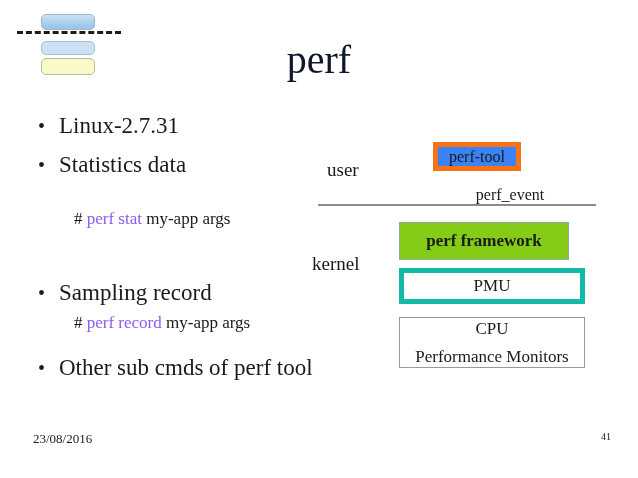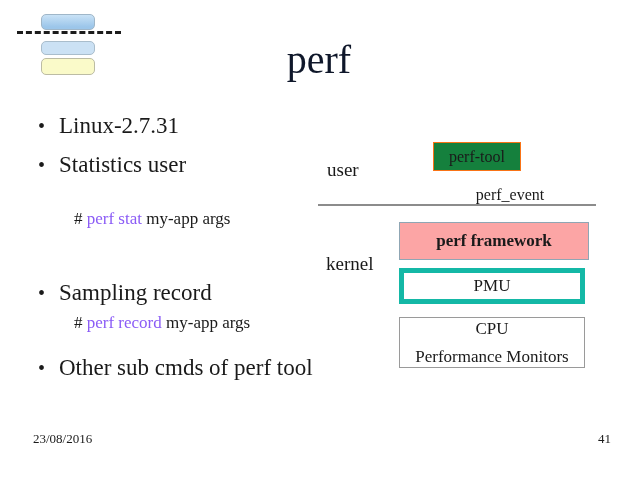--- a/index.html
+++ b/index.html
@@ -93,40 +93,40 @@
     display: flex;
     align-items: center;
     justify-content: center;
     text-align: center;
     font-size: 16px;
     line-height: 1.25;
   }
   .box-perf-tool {
     left: 433px; top: 142px;
     width: 88px; height: 29px;
-    background: #15803d;
-    border: 1px solid #f97316;
+    background: #3b82f6;
+    border: 5px solid #f97316;
   }
   .api-label {
     position: absolute;
     left: 415px; top: 186px;
     width: 190px;
     text-align: center;
     font-size: 16px;
   }
   .divider {
     position: absolute;
     left: 318px; top: 204px;
     width: 278px; height: 2px;
     background: #8c8c8c;
   }
   .box-framework {
     left: 399px; top: 222px;
-    width: 190px; height: 38px;
-    background: #fca5a5;
+    width: 170px; height: 38px;
+    background: #84cc16;
     border: 1px solid #8fa6b4;
     font-weight: bold;
     font-size: 17px;
   }
   .box-pmu {
     left: 399px; top: 268px;
     width: 186px; height: 36px;
     background: #ffffff;
     border: 5px solid #14b8a6;
     font-size: 17px;
@@ -143,21 +143,21 @@
 
   
   .footer-date {
     position: absolute;
     left: 33px; top: 431px;
     font-size: 13px;
   }
   .footer-page {
     position: absolute;
     right: 27px; top: 431px;
-    font-size: 13px;
+    font-size: 10px;
     text-align: right;
   }
 </style>
 </head>
 <body>
 
 <div class="slide">
 
   <div>
     <div class="logo-rect logo-rect-1"></div>
@@ -166,21 +166,21 @@
     <div class="logo-rect logo-rect-3"></div>
   </div>
 
   <div class="title">perf</div>
 
   <div class="bullet-line" style="top:112px;">
     <span class="marker">•</span><span>Linux-2.7.31</span>
   </div>
 
   <div class="bullet-line" style="top:151px;">
-    <span class="marker">•</span><span>Statistics user</span>
+    <span class="marker">•</span><span>Statistics data</span>
   </div>
 
   <div class="cmd-line" style="top:189px;">
     <span># </span><span class="cmd-red">perf stat</span><span> my-app args</span>
   </div>
 
   <div class="bullet-line" style="top:260px;margin-top:19px;">
     <span class="marker">•</span><span>Sampling record</span>
   </div>
 
@@ -194,21 +194,21 @@
 
   <div>
     <div class="dg-label" style="left:327px; top:159px;">user</div>
 
     <div class="dg-box box-perf-tool">perf-tool</div>
 
     <div class="api-label">perf_event</div>
 
     <div class="divider"></div>
 
-    <div class="dg-label" style="left:326px; top:253px;">kernel</div>
+    <div class="dg-label" style="left:312px; top:253px;">kernel</div>
 
     <div class="dg-box box-framework">perf framework</div>
 
     <div class="dg-box box-pmu">PMU</div>
 
     <div class="dg-box box-cpu">
       <div>CPU</div>
       <div>Performance Monitors</div>
     </div>
   </div>

